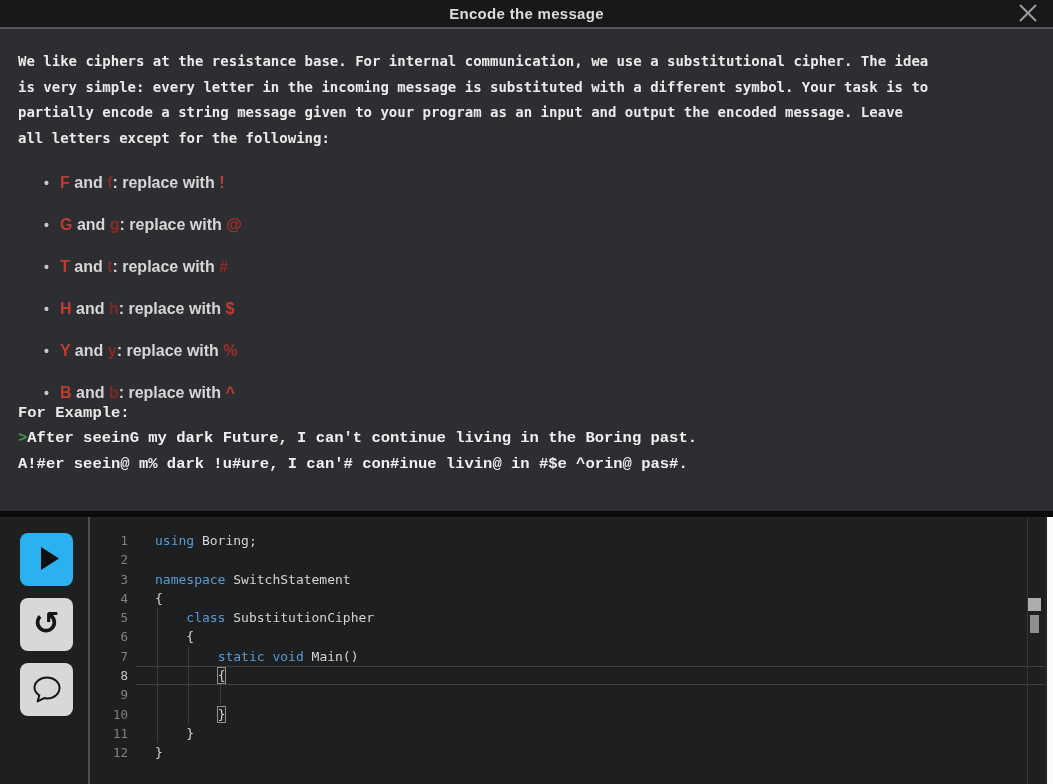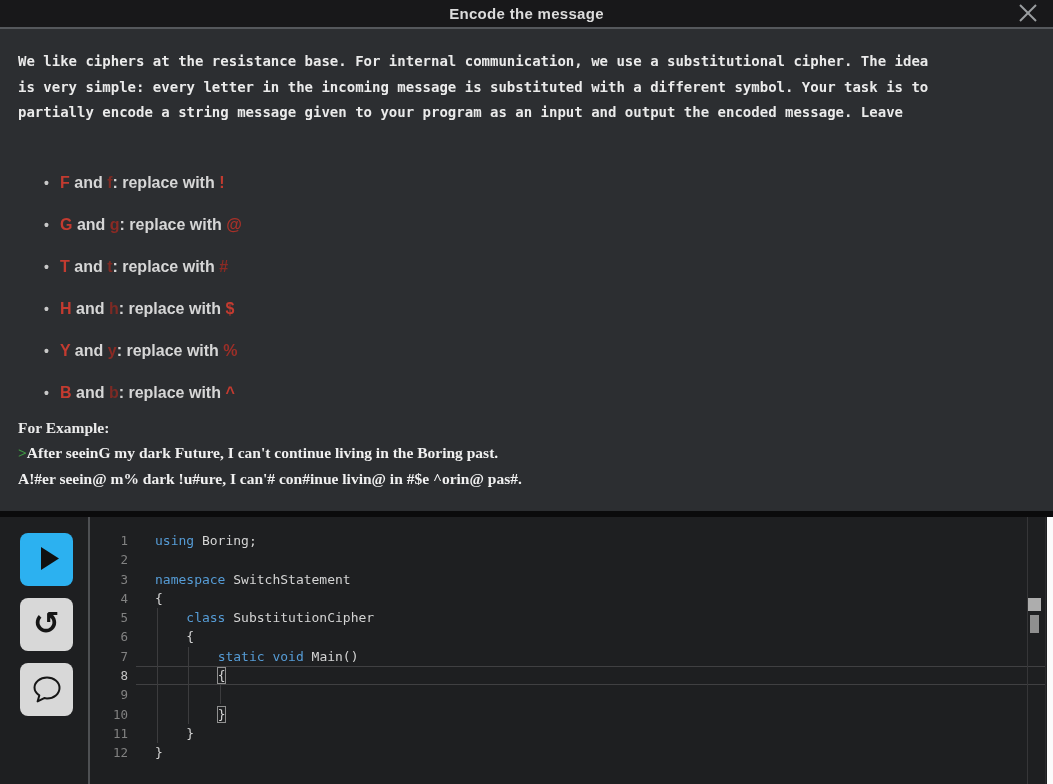--- a/index.html
+++ b/index.html
@@ -16,22 +16,22 @@
   
   .desc{position:absolute;left:0;top:27px;width:1053px;height:484px;background:#2c2e31;
        border-top:2px solid #55585c;box-sizing:border-box;}
   .para{position:absolute;left:18px;top:20px;width:1020px;
        font-family:"DejaVu Sans Mono",monospace;font-weight:bold;font-size:14px;
        line-height:25.7px;color:#eaeaea;}
   .bullets{position:absolute;left:36px;top:133px;margin:8px;padding:0;list-style:none;}
   .bullets li{height:26px;line-height:26px;margin:0 0 16px 0;
        font-size:16px;font-weight:bold;color:#d6d6d6;}
   .bullets .marker{display:inline-block;width:16px;color:#c8c8c8;font-size:14px;vertical-align:top;}
-  .example{position:absolute;left:18px;top:386px;
-       font-family:Liberation Serif, serif;font-weight:bold;font-size:15.5px;
+  .example{position:absolute;left:18px;top:372px;
+       font-family:Liberation Mono, monospace;font-weight:bold;font-size:15.5px;
        line-height:25.3px;color:#eaeaea;}
   .example .in,.example .out{color:#f0f0f0;}
   .example .prompt{color:#3f9b43;}
 
   
   .bottom{position:absolute;left:0;top:517px;width:1053px;height:267px;background:#1e1f21;}
   .col-divider{position:absolute;left:88px;top:0;width:2px;height:267px;background:#4e5053;}
 
   .side-btn{position:absolute;left:20px;width:53px;height:53px;border:none;border-radius:8px;
        cursor:pointer;display:flex;align-items:center;justify-content:center;padding:0;}
@@ -79,20 +79,21 @@
       </svg>
     </span>
   </button>
 </div>
 
 <div class="desc">
   <div class="para">
     <div>We like ciphers at the resistance base. For internal communication, we use a substitutional cipher. The idea</div>
     <div>is very simple: every letter in the incoming message is substituted with a different symbol. Your task is to</div>
     <div>partially encode a string message given to your program as an input and output the encoded message. Leave</div>
+    <div>all letters except for the following:</div>
   </div>
 
   <ul class="bullets">
       <li><span class="marker">•</span><span style="color: rgb(195, 59, 48);">F</span><span> and </span><span style="color: rgb(125, 42, 36);">f</span><span>: replace with </span><span style="color: rgb(195, 59, 48);">!</span></li>
       <li><span class="marker">•</span><span style="color: rgb(195, 59, 48);">G</span><span> and </span><span style="color: rgb(138, 42, 36);">g</span><span>: replace with </span><span style="color: rgb(168, 49, 41);">@</span></li>
       <li><span class="marker">•</span><span style="color: rgb(195, 59, 48);">T</span><span> and </span><span style="color: rgb(125, 42, 36);">t</span><span>: replace with </span><span style="color: rgb(138, 42, 36);">#</span></li>
       <li><span class="marker">•</span><span style="color: rgb(195, 59, 48);">H</span><span> and </span><span style="color: rgb(125, 42, 36);">h</span><span>: replace with </span><span style="color: rgb(195, 59, 48);">$</span></li>
       <li><span class="marker">•</span><span style="color: rgb(195, 59, 48);">Y</span><span> and </span><span style="color: rgb(138, 42, 36);">y</span><span>: replace with </span><span style="color: rgb(156, 47, 40);">%</span></li>
       <li><span class="marker">•</span><span style="color: rgb(195, 59, 48);">B</span><span> and </span><span style="color: rgb(125, 42, 36);">b</span><span>: replace with </span><span style="color: rgb(195, 59, 48);">^</span></li>
     </ul>

